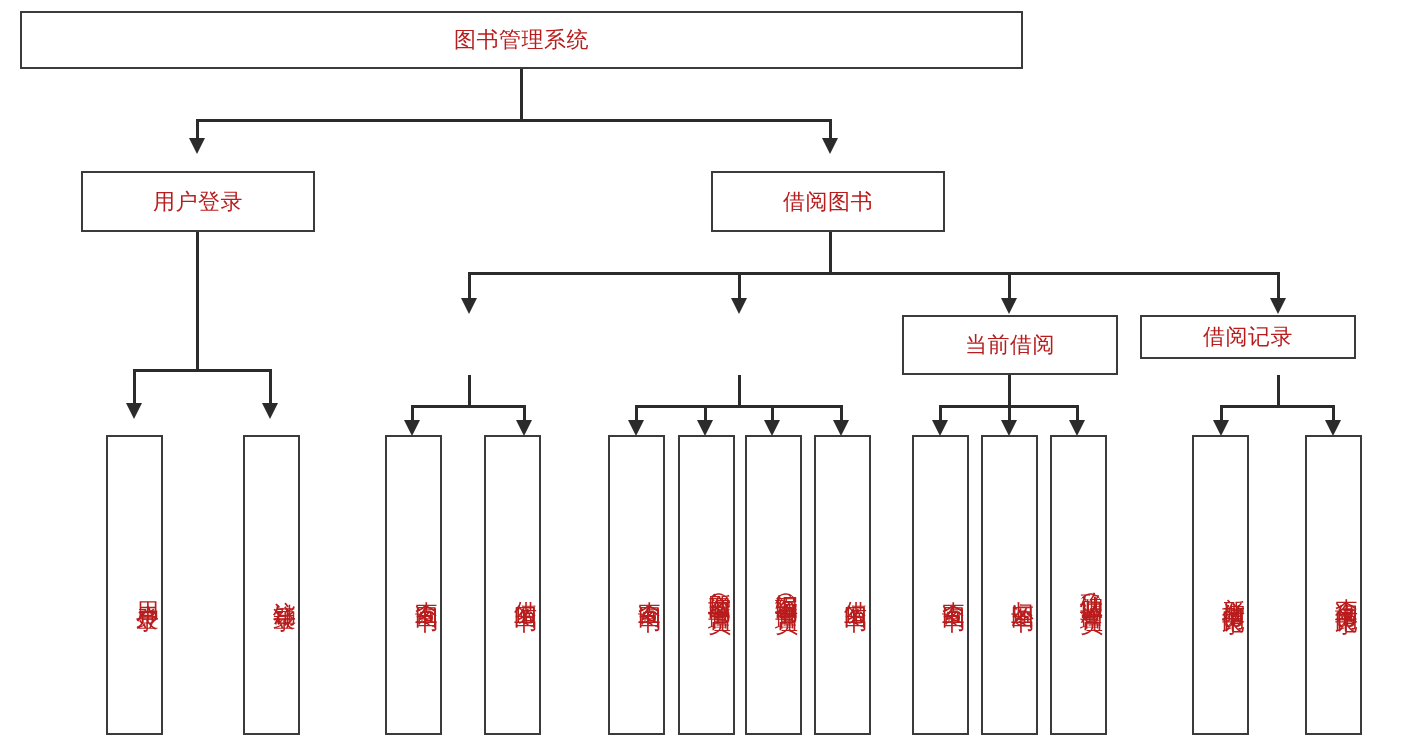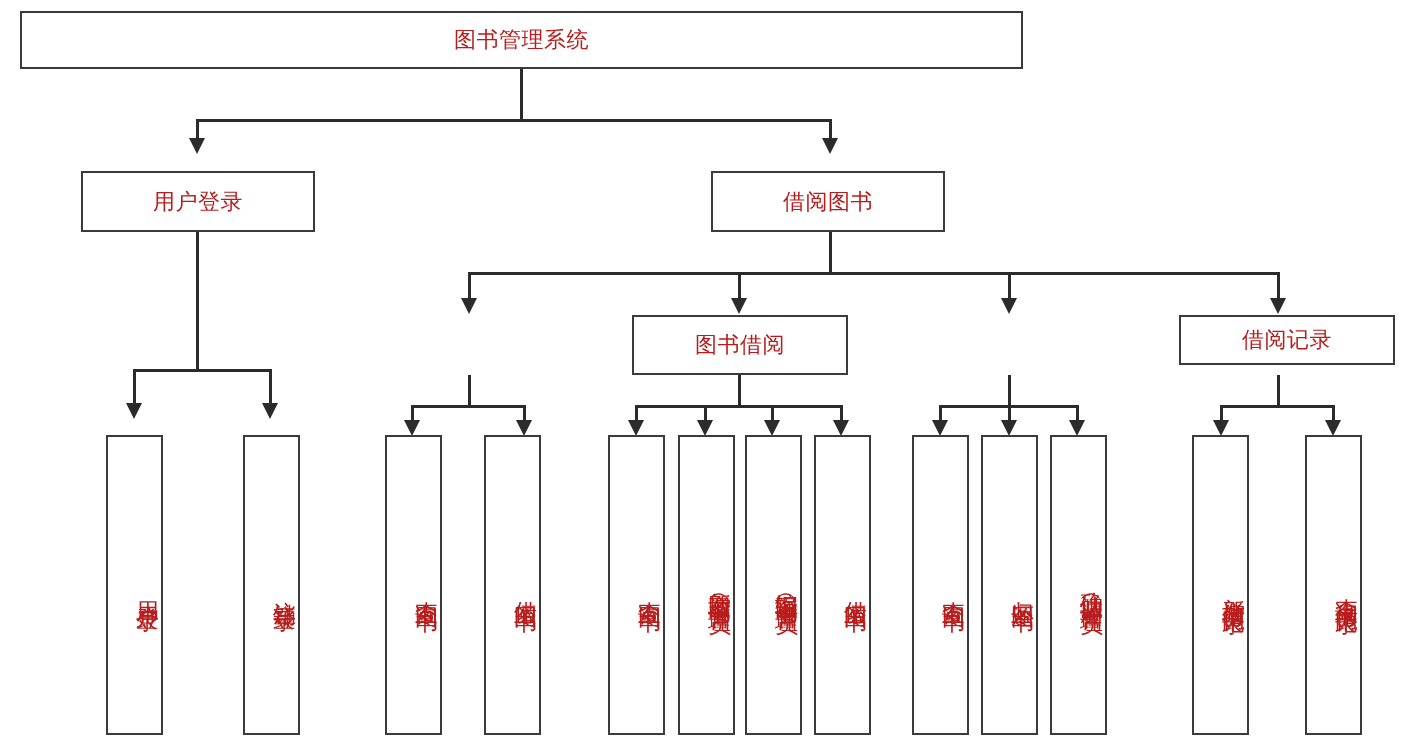--- a/index.html
+++ b/index.html
@@ -114,26 +114,26 @@
   <div class="conn vline" style="left:468px; top:272px; height:28px;"></div>
   <div class="arrow" style="left:461px; top:298px;"></div>
   <div class="conn vline" style="left:738px; top:272px; height:28px;"></div>
   <div class="arrow" style="left:731px; top:298px;"></div>
   <div class="conn vline" style="left:1008px; top:272px; height:28px;"></div>
   <div class="arrow" style="left:1001px; top:298px;"></div>
   <div class="conn vline" style="left:1277px; top:272px; height:28px;"></div>
   <div class="arrow" style="left:1270px; top:298px;"></div>
 
 
-  <div class="node horizontal" style="left:632px; top:315px; width:216px; height:60px;">
-    <span>图书借阅</span>
-  </div>
-
-
-  <div class="node horizontal" style="left:1179px; top:315px; width:216px; height:50px;">
+
+  <div class="node horizontal" style="left:902px; top:315px; width:216px; height:60px;">
+    <span>当前借阅</span>
+  </div>
+
+  <div class="node horizontal" style="left:1140px; top:315px; width:216px; height:44px;">
     <span>借阅记录</span>
   </div>
 
   <div class="conn vline" style="left:468px; top:375px; height:30px;"></div>
   <div class="conn hline" style="left:411px; top:405px; width:115px;"></div>
   <div class="conn vline" style="left:411px; top:405px; height:18px;"></div>
   <div class="arrow" style="left:404px; top:420px;"></div>
   <div class="conn vline" style="left:523px; top:405px; height:18px;"></div>
   <div class="arrow" style="left:516px; top:420px;"></div>
 

